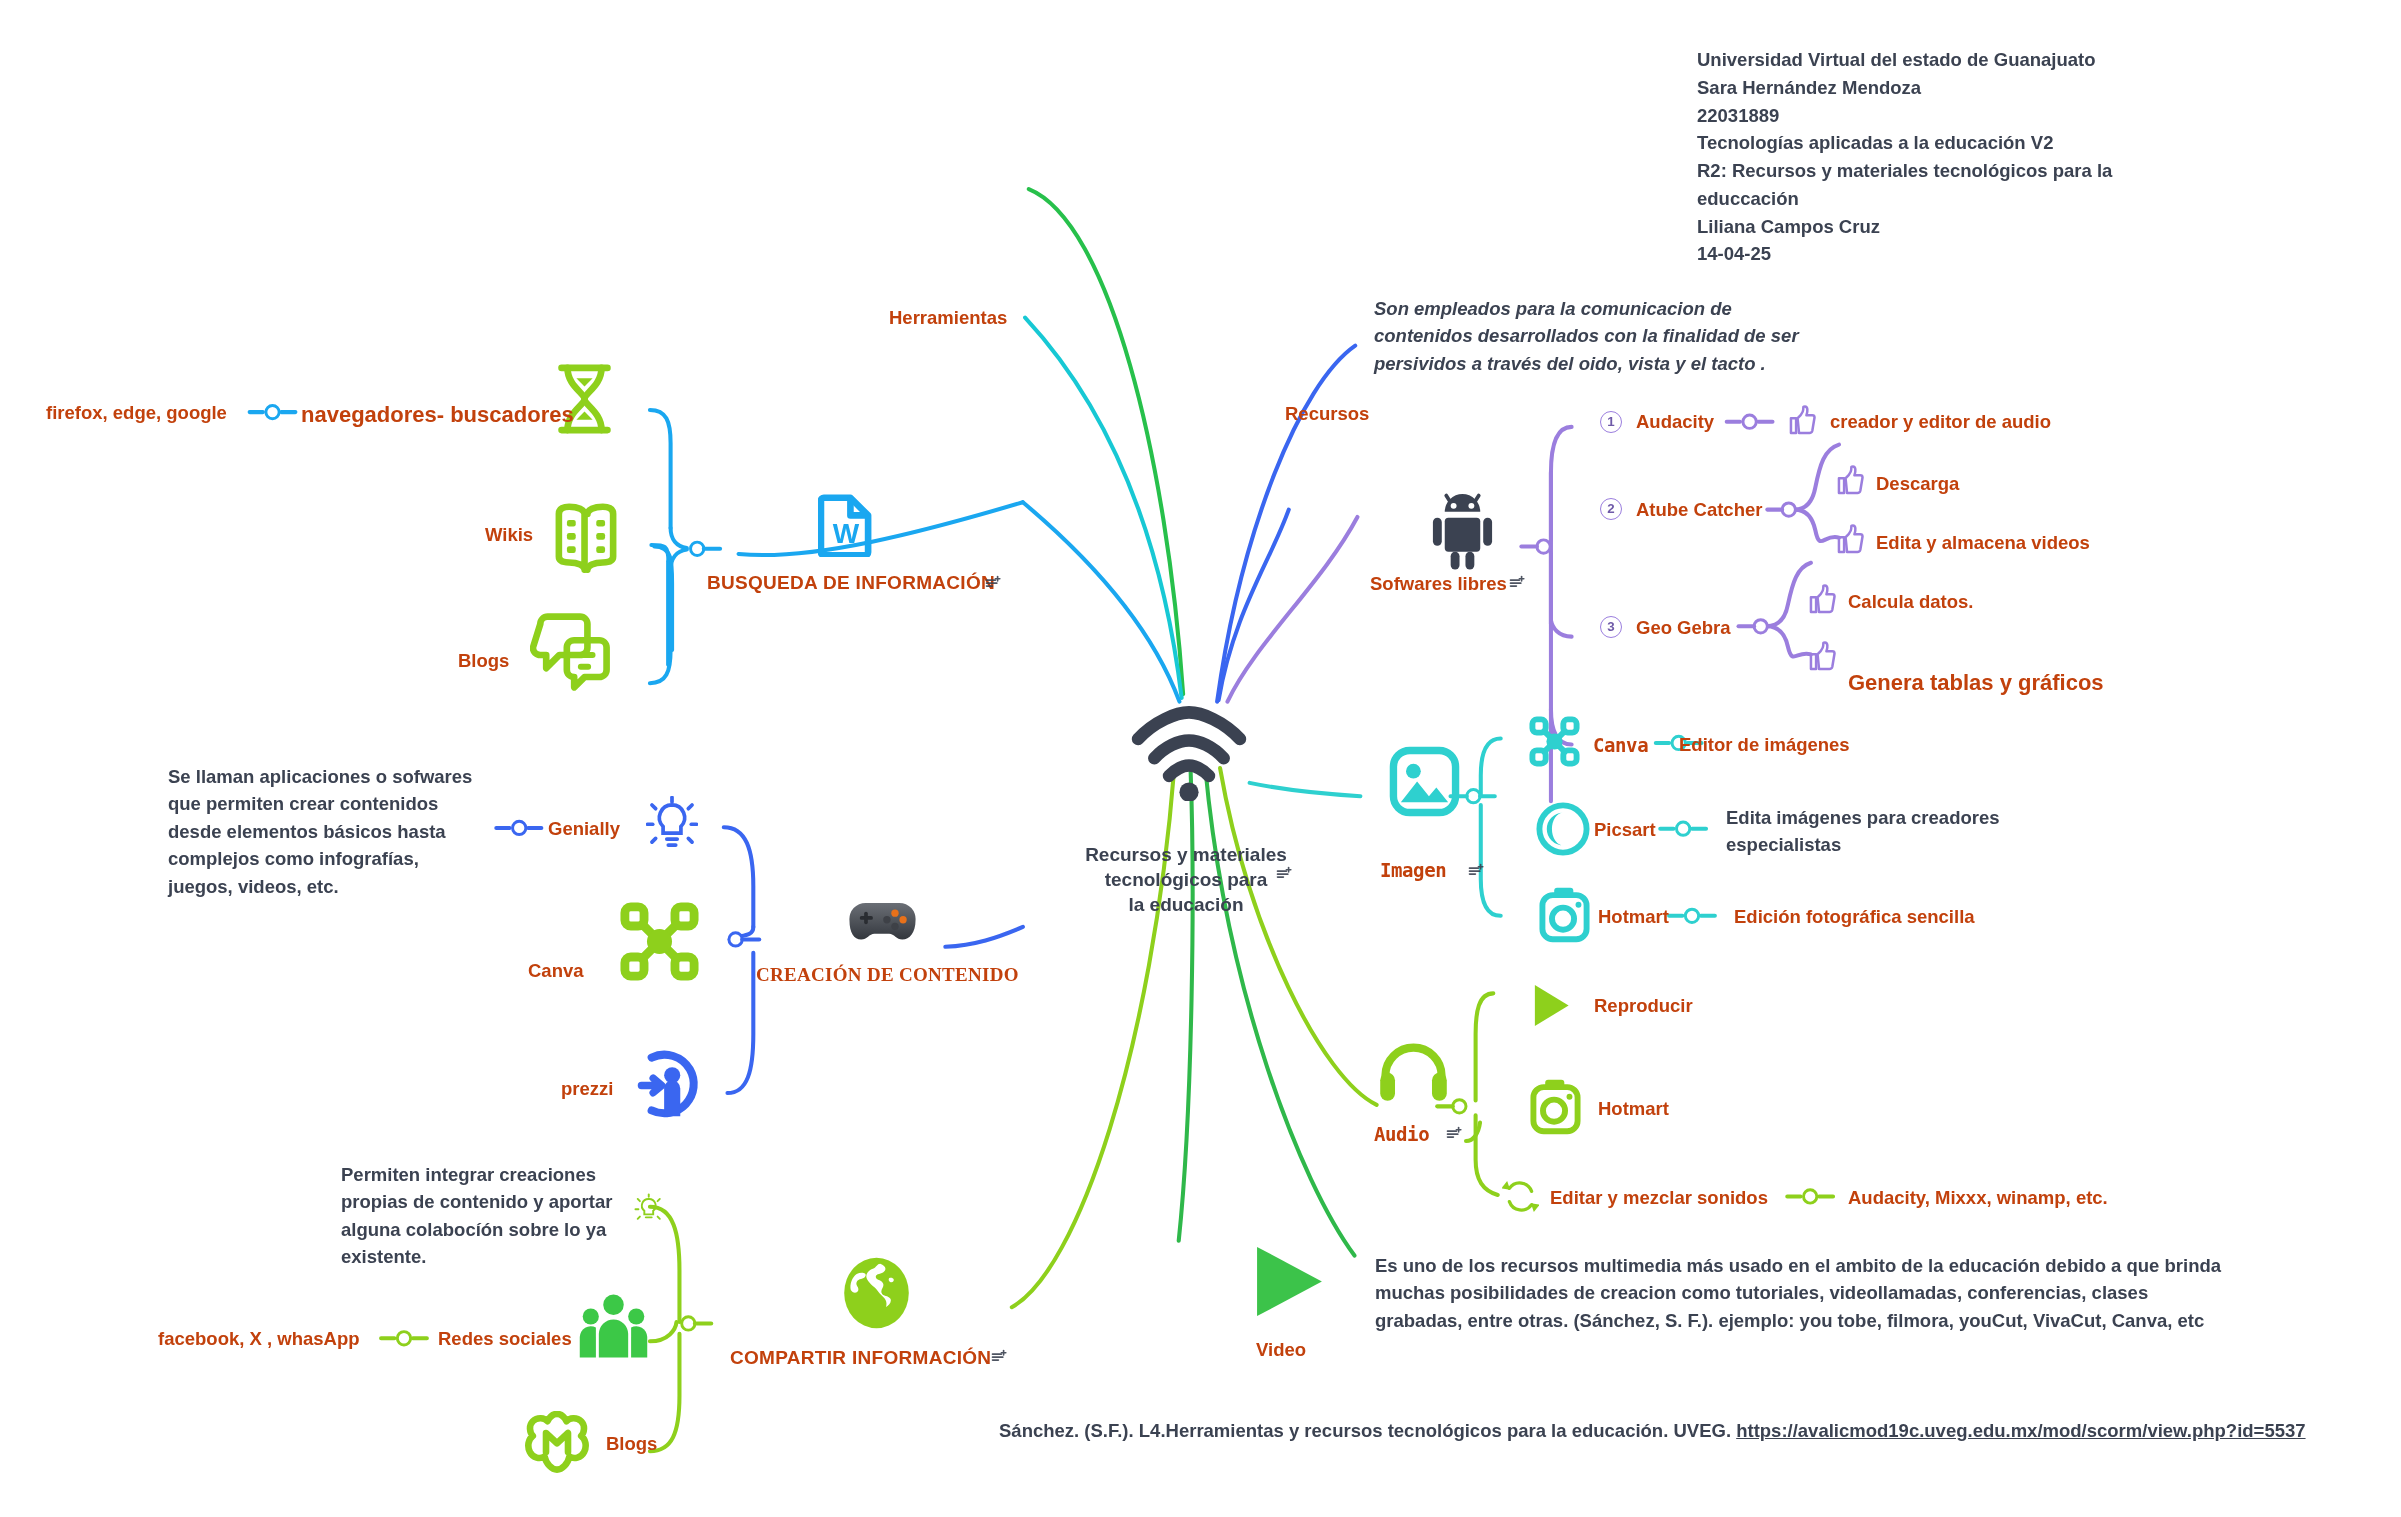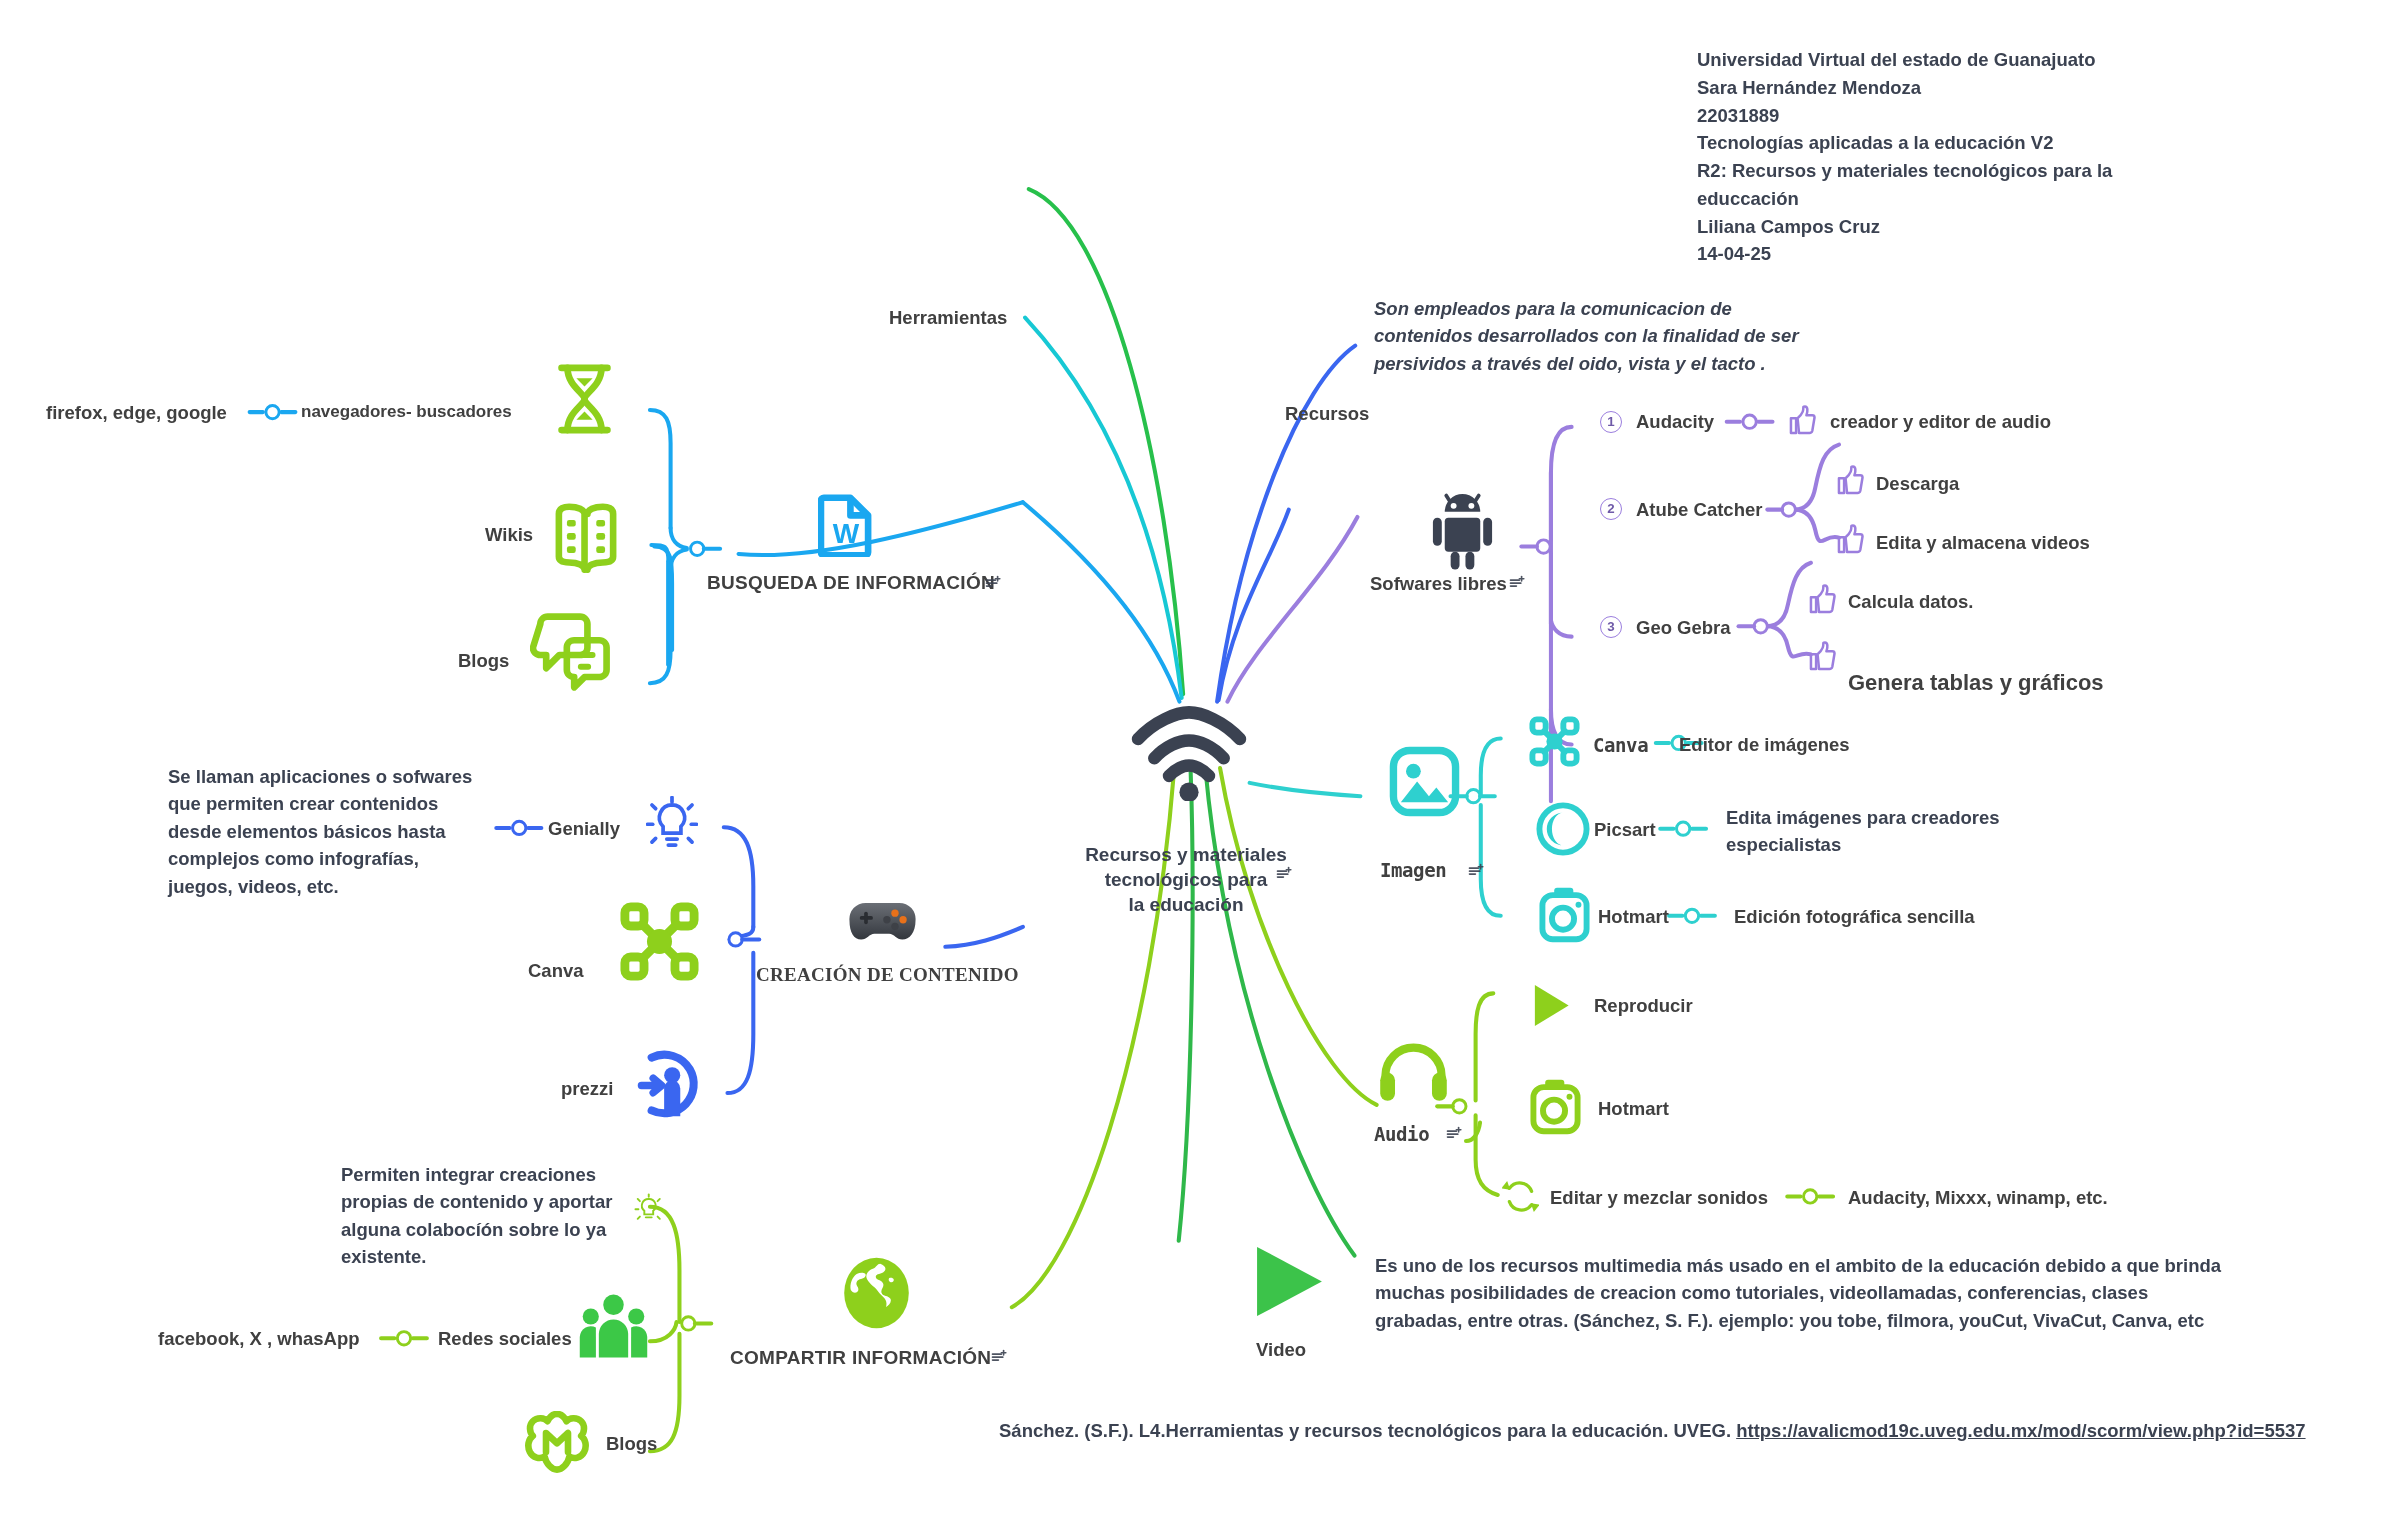--- a/index.html
+++ b/index.html
@@ -27,21 +27,21 @@
   }
   .txt-block {
     position: absolute;
     color: #3b4251;
     font-weight: bold;
     line-height: 1.48;
     white-space: pre-line;
   }
   .lbl {
     position: absolute;
-    color: #404040;
+    color: #c2410c;
     font-weight: bold;
     white-space: nowrap;
   }
   .lbl-center {
     position: absolute;
     color: #3b4251;
     font-weight: bold;
     text-align: center;
     line-height: 1.32;
     white-space: pre-line;
@@ -264,21 +264,21 @@
       <g fill="none" stroke="#8ed01c" stroke-width="9" stroke-linecap="round" stroke-linejoin="round">
         <line x1="10" y1="8" x2="72" y2="8"></line>
         <line x1="10" y1="92" x2="72" y2="92"></line>
         <path d="M18,8 C18,32 41,42 41,50 C41,58 18,68 18,92"></path>
         <path d="M64,8 C64,32 41,42 41,50 C41,58 64,68 64,92"></path>
       </g>
       <path d="M30,22 h22 l-11,11 z" fill="#8ed01c"></path>
       <path d="M30,78 h22 l-11,-11 z" fill="#8ed01c"></path>
     </svg>
   </div>
-  <div class="lbl" style="left:301px; top:402px; font-size:17px;">navegadores- buscadores</div>
+  <div class="lbl" style="left:301px; top:402px; font-size:22px;">navegadores- buscadores</div>
   <div class="lbl" style="left:46px; top:402px; font-size:18.5px;">firefox, edge, google</div>
 
   <div class="icon" style="left:553px; top:502px;">
     <svg width="66" height="71" viewBox="0 0 90 96" xmlns="http://www.w3.org/2000/svg">
       <g fill="none" stroke="#8ed01c" stroke-width="9" stroke-linejoin="round" stroke-linecap="round">
         <path d="M43,16 v66 M43,16 C43,10 34,6 22,6 C13,6 8,9 8,16 v58 C8,80 13,82 22,82 C34,82 43,86 43,92"></path>
         <path d="M47,16 C47,10 56,6 68,6 C77,6 82,9 82,16 v58 C82,80 77,82 68,82 C56,82 47,86 47,92"></path>
       </g>
       <g fill="#8ed01c">
         <rect x="19" y="24" width="12" height="9" rx="3"></rect>

